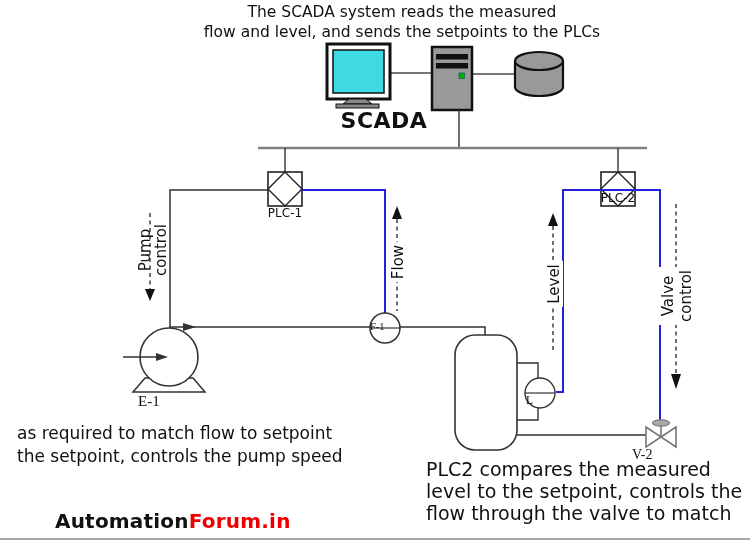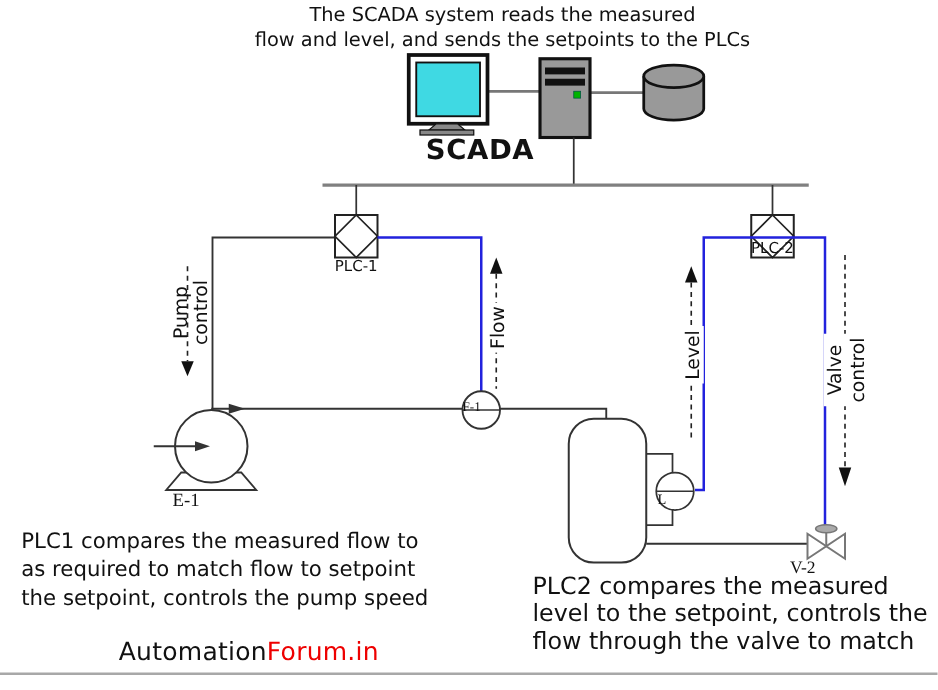--- a/index.html
+++ b/index.html
@@ -25,21 +25,21 @@
   .rot{position:absolute;transform:translate(-50%,-50%) rotate(-90deg);
     font-size:15px;text-align:center;}
   .rot.bg{background:#ffffff;padding:0 3px;}
   .pump-control-label{left:153px;top:250px;line-height:15.5px;}
   .flow-label{left:398px;top:262px;}
   .level-label{left:554px;top:284px;}
   .valve-control-label{left:677px;top:296px;}
   .note{font-size:17px;line-height:23px;}
   .note-left{left:17px;top:422px;}
   .note-right{left:426px;top:458px;font-size:19px;line-height:22px;}
-  .brand{left:55px;top:509px;font-size:20px;font-weight:normal;letter-spacing:0.2px;margin-left:40px;}
+  .brand{left:55px;top:509px;font-size:20px;font-weight:bold;letter-spacing:0.2px;}
   .brand .red{color:#ee0000;}
   .hairline{position:absolute;left:0;top:538px;width:750px;height:2px;
     background:#a8a8a8;}
 </style>
 </head>
 <body>
 
 <div class="stage">
 
   <svg width="750" height="552" viewBox="0 0 750 552">
@@ -144,21 +144,20 @@
   <div class="rot bg flow-label">Flow</div>
   <div class="rot bg level-label">Level</div>
   <div class="rot bg valve-control-label">Valve control</div>
 
   <div class="txt eq-label e1-label">E-1</div>
   <div class="txt eq-label f1-label">F-1</div>
   <div class="txt eq-label l-label">L</div>
   <div class="txt eq-label v2-label">V-2</div>
 
   <div class="txt note note-left">
-    <div>PLC1 compares the measured flow to</div>
     <div>as required to match flow to setpoint</div>
     <div>the setpoint, controls the pump speed</div>
   </div>
   <div class="txt note note-right">
     <div>PLC2 compares the measured</div>
     <div>level to the setpoint, controls the</div>
     <div>flow through the valve to match</div>
   </div>
 
   <div class="txt brand"><span>Automation</span><span class="red">Forum.in</span></div>

